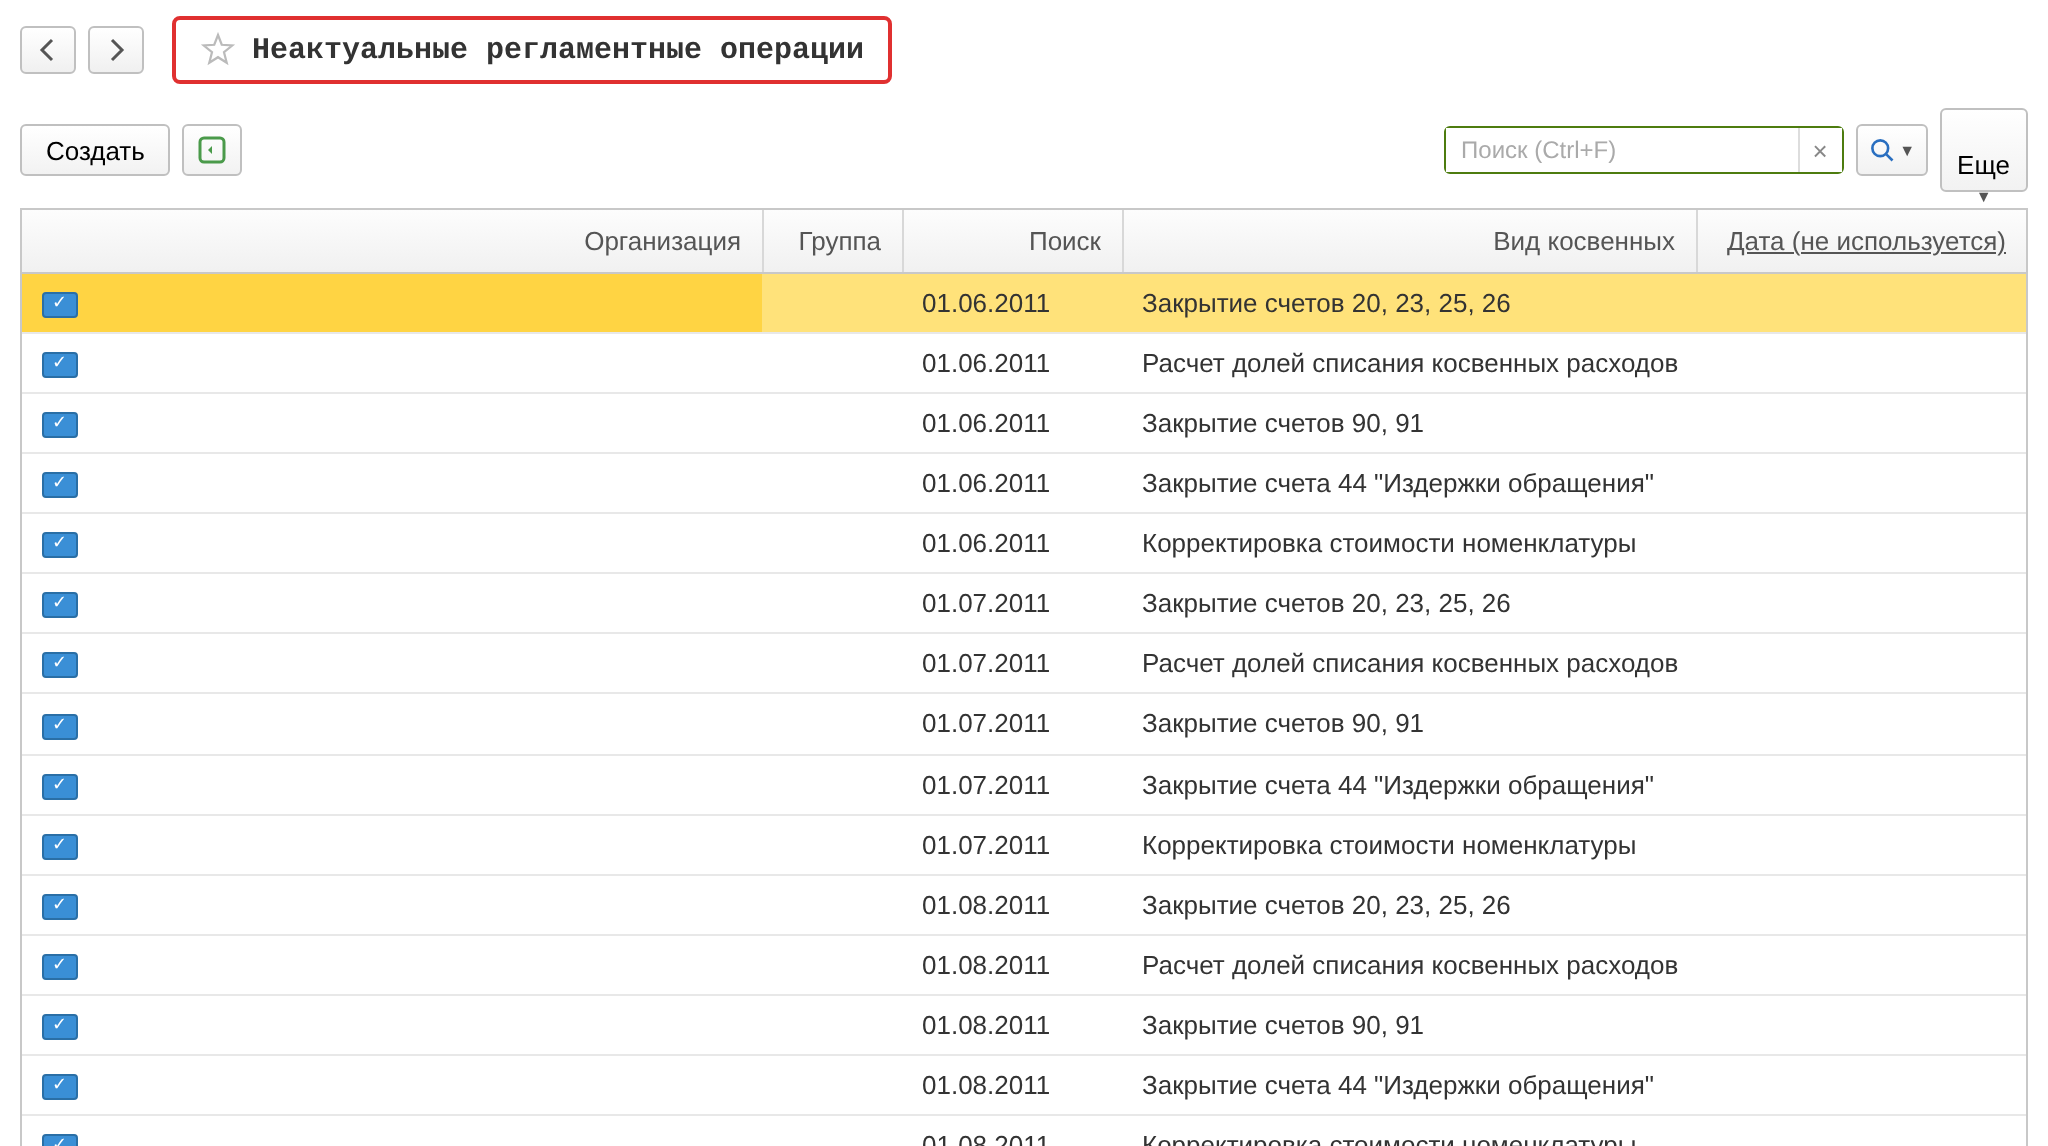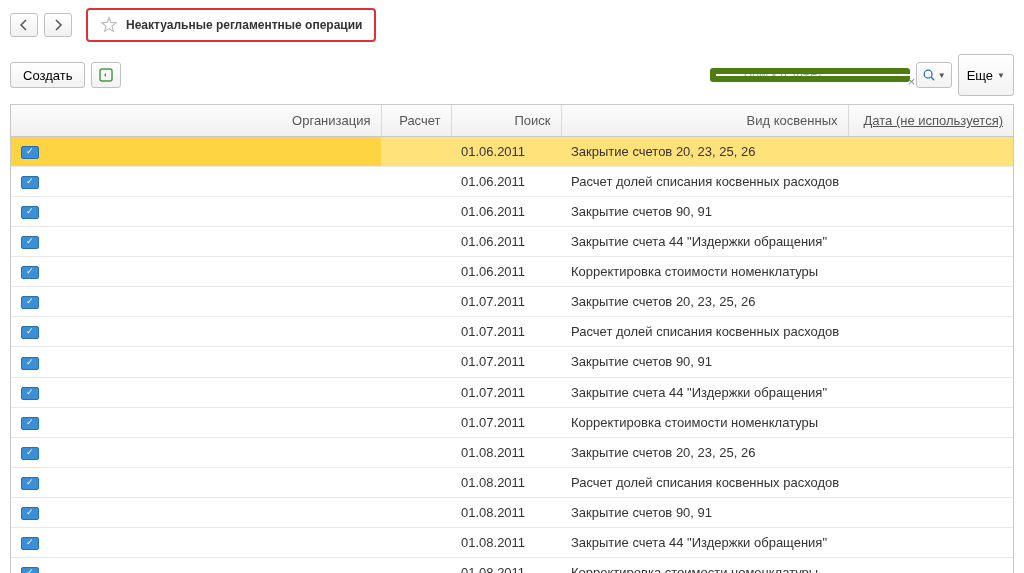--- a/index.html
+++ b/index.html
@@ -33,21 +33,21 @@
     .title-block {
       border: 2px solid #e03030;
       border-radius: 4px;
       padding: 6px 12px;
       display: flex;
       align-items: center;
       gap: 8px;
       margin-left: 8px;
     }
     .star-icon { width: 18px; height: 18px; }
-    .title-text { font-size: 12px; font-weight: bold; color: #333; }
+    .title-text { font-size: 15px; font-weight: bold; color: #333; font-family: Liberation Mono, monospace; }
     .toolbar {
       display: flex;
       align-items: center;
       padding: 4px 10px 8px 10px;
       gap: 6px;
     }
     .btn {
       border: 1px solid #c0c0c0;
       border-radius: 3px;
       background: linear-gradient(#fff, #f2f2f2);
@@ -60,46 +60,45 @@
     }
     .btn-icon {
       width: 30px;
       padding: 0;
       justify-content: center;
     }
     .btn-icon svg { width: 16px; height: 16px; }
     .toolbar-spacer { flex: 1; }
     .search-container {
       display: flex;
-      border: 6px solid #4d7c0f;
+      border: 1px solid #4d7c0f;
       border-radius: 3px;
-      height: 14px;
+      height: 24px;
       width: 200px;
-      padding-left: 20px;
     }
     .search-input {
       flex: 1;
       border: none;
       padding: 0 8px;
       font-size: 12px;
       outline: none;
       color: #999;
     }
     .search-input::placeholder { color: #aaa; }
     .search-clear {
       width: 22px;
       border: none;
       border-left: 1px solid #ddd;
       background: #fff;
       cursor: pointer;
       font-size: 13px;
       color: #888;
     }
     .btn-search { width: 36px; padding: 0; justify-content: center; gap:2px;}
-    .btn-more { padding: 20px 8px; gap: 4px; }
+    .btn-more { padding: 20px 8px; gap: 4px; flex-direction: column; }
     .chev { font-size: 8px; color: #555; }
     .table-container {
       border: 1px solid #c8c8c8;
       margin: 0 10px;
       height: calc(100% - 90px);
       overflow: auto;
     }
     table {
       width: 100%;
       border-collapse: collapse;
@@ -204,21 +203,21 @@
     <colgroup>
       <col class="col-org">
         <col class="col-group">
         <col class="col-date">
         <col class="col-type">
         <col class="col-unused">
     </colgroup>
     <thead>
       <tr>
         <th>Организация</th>
-        <th>Расчет</th>
+        <th>Группа</th>
         <th>Поиск</th>
         <th>Вид косвенных</th>
         <th>Дата (не используется)</th>
       </tr>
     </thead>
     <tbody id="tbody">
     <tr class="selected">
           <td><span class="status-icon"></span></td>
           <td></td>
           <td>01.06.2011</td>

